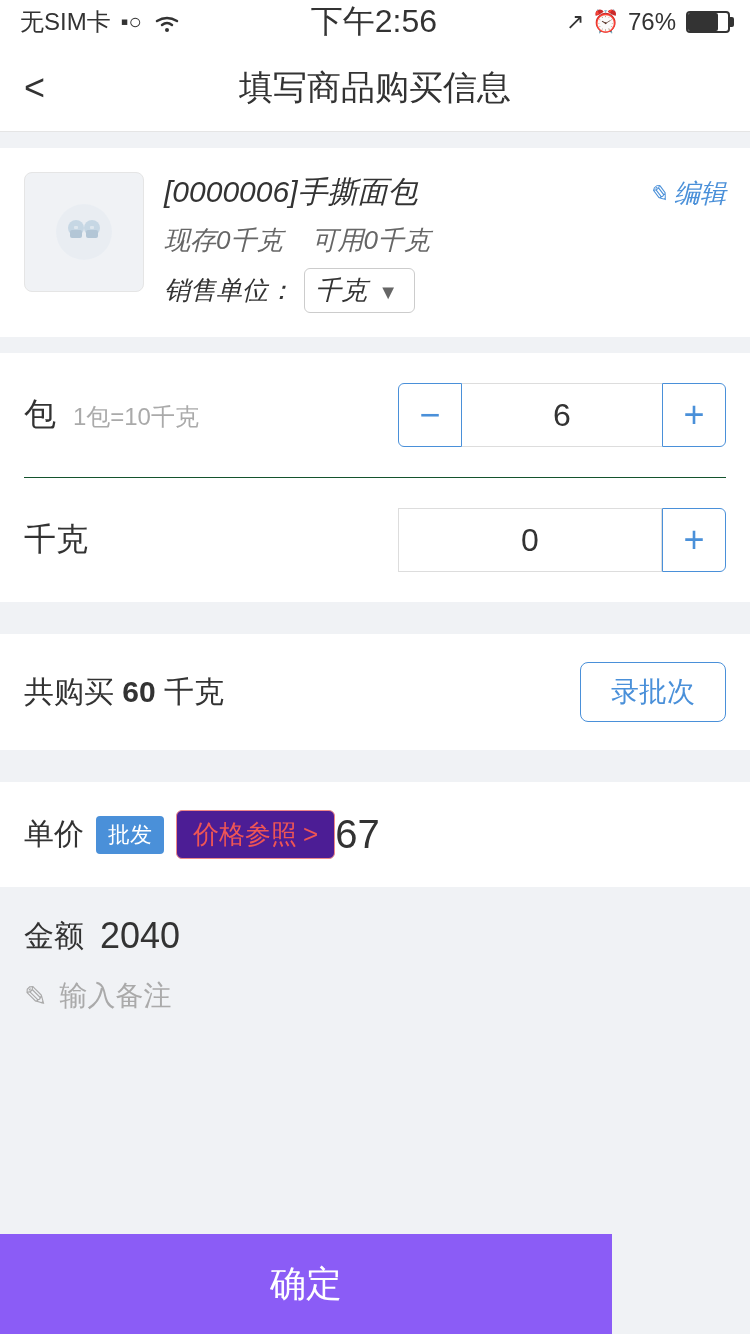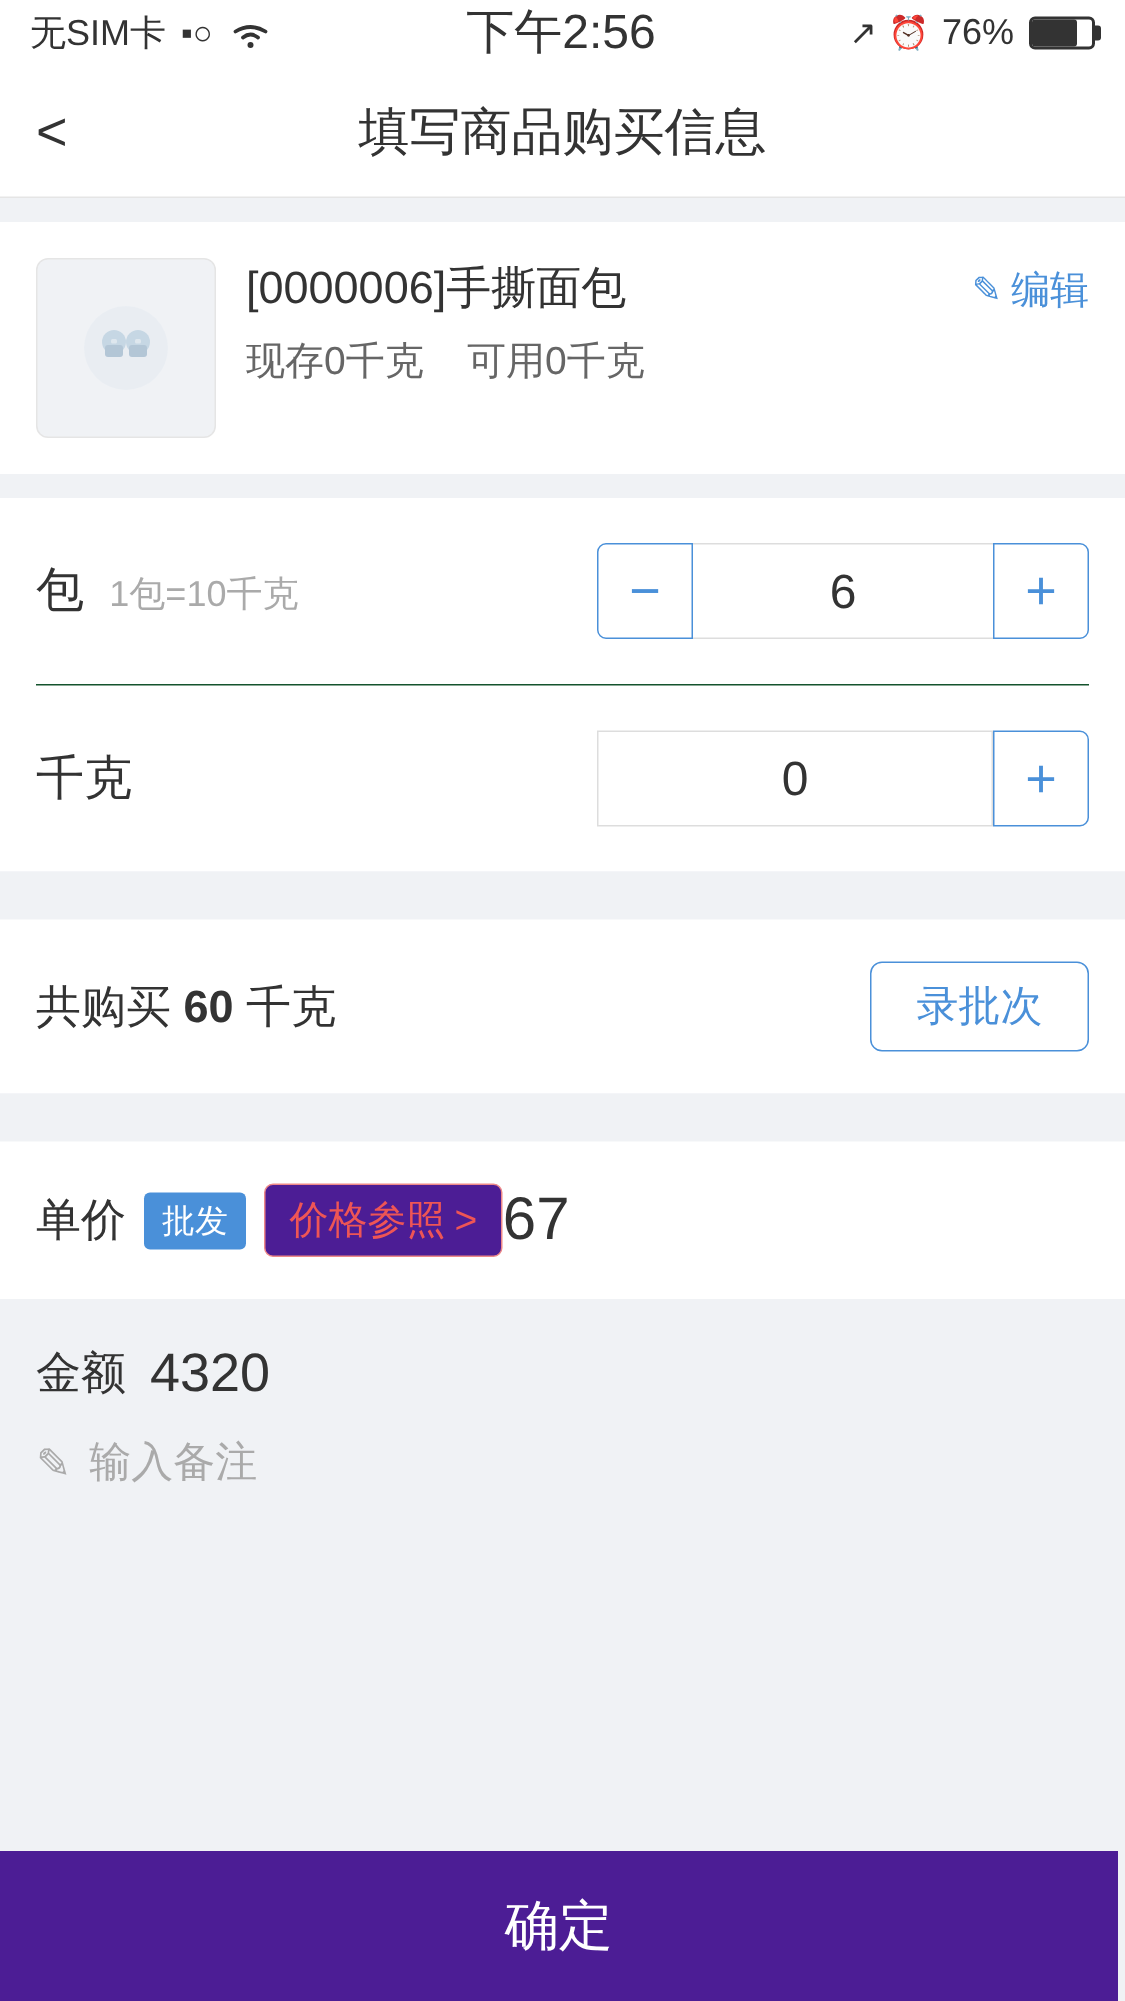--- a/index.html
+++ b/index.html
@@ -79,20 +79,21 @@
 
     
     .product-card {
       background: #fff;
       padding: 24px;
       margin-top: 16px;
       display: flex;
       align-items: flex-start;
       gap: 20px;
       position: relative;
+      font-style: italic;
     }
     .product-thumbnail {
       width: 120px;
       height: 120px;
       background: #f0f2f5;
       border-radius: 8px;
       display: flex;
       align-items: center;
       justify-content: center;
       flex-shrink: 0;
@@ -337,23 +338,23 @@
       background: #f0f2f5;
       flex: 1;
       min-height: 300px;
     }
 
     
     .confirm-btn {
       position: fixed;
       bottom: 0;
       left: 0;
-      width: 745px;
+      width: 612px;
       height: 100px;
-      background: #4c1d95;
+      background: #8b5cf6;
       color: #fff;
       font-size: 36px;
       display: flex;
       align-items: center;
       justify-content: center;
       cursor: pointer;
       border: none;
     }
 
     .wifi-icon {
@@ -403,20 +404,27 @@
       <rect x="36" y="24" width="4" height="3" rx="1" fill="#fff" opacity="0.5"></rect>
     </svg>
   </div>
   <div class="product-info">
     <div class="product-name">[0000006]手撕面包</div>
     <div class="product-stock">
       <span>现存0千克</span>
       <span>&nbsp;&nbsp;</span>
       <span>可用0千克</span>
     </div>
+    <div class="product-unit-row">
+      <span>销售单位：</span>
+      <div class="unit-select">
+        <span>千克</span>
+        <span style="font-size:20px;color:#666;margin-left:4px;">▼</span>
+      </div>
+    </div>
   </div>
   <div class="edit-btn">
     <span style="font-size:24px;">✎</span>
     <span>编辑</span>
   </div>
 </div>
 
 <div class="section-divider"></div>
 
 <div class="quantity-section">
@@ -467,21 +475,21 @@
       <span>价格参照</span>
       <span>&gt;</span>
     </div>
   </div>
   <div class="price-value">67</div>
 </div>
 
 <div class="amount-section">
   <div class="amount-row">
     <span class="amount-label">金额</span>
-    <span class="amount-value">4320</span>
+    <span class="amount-value">2040</span>
   </div>
   <div class="note-row">
     <span class="note-icon">✎</span>
     <span class="note-text">输入备注</span>
   </div>
 </div>
 
 <div class="bottom-area" style="height: 390px;"></div>
 
 <button class="confirm-btn">确定</button>

